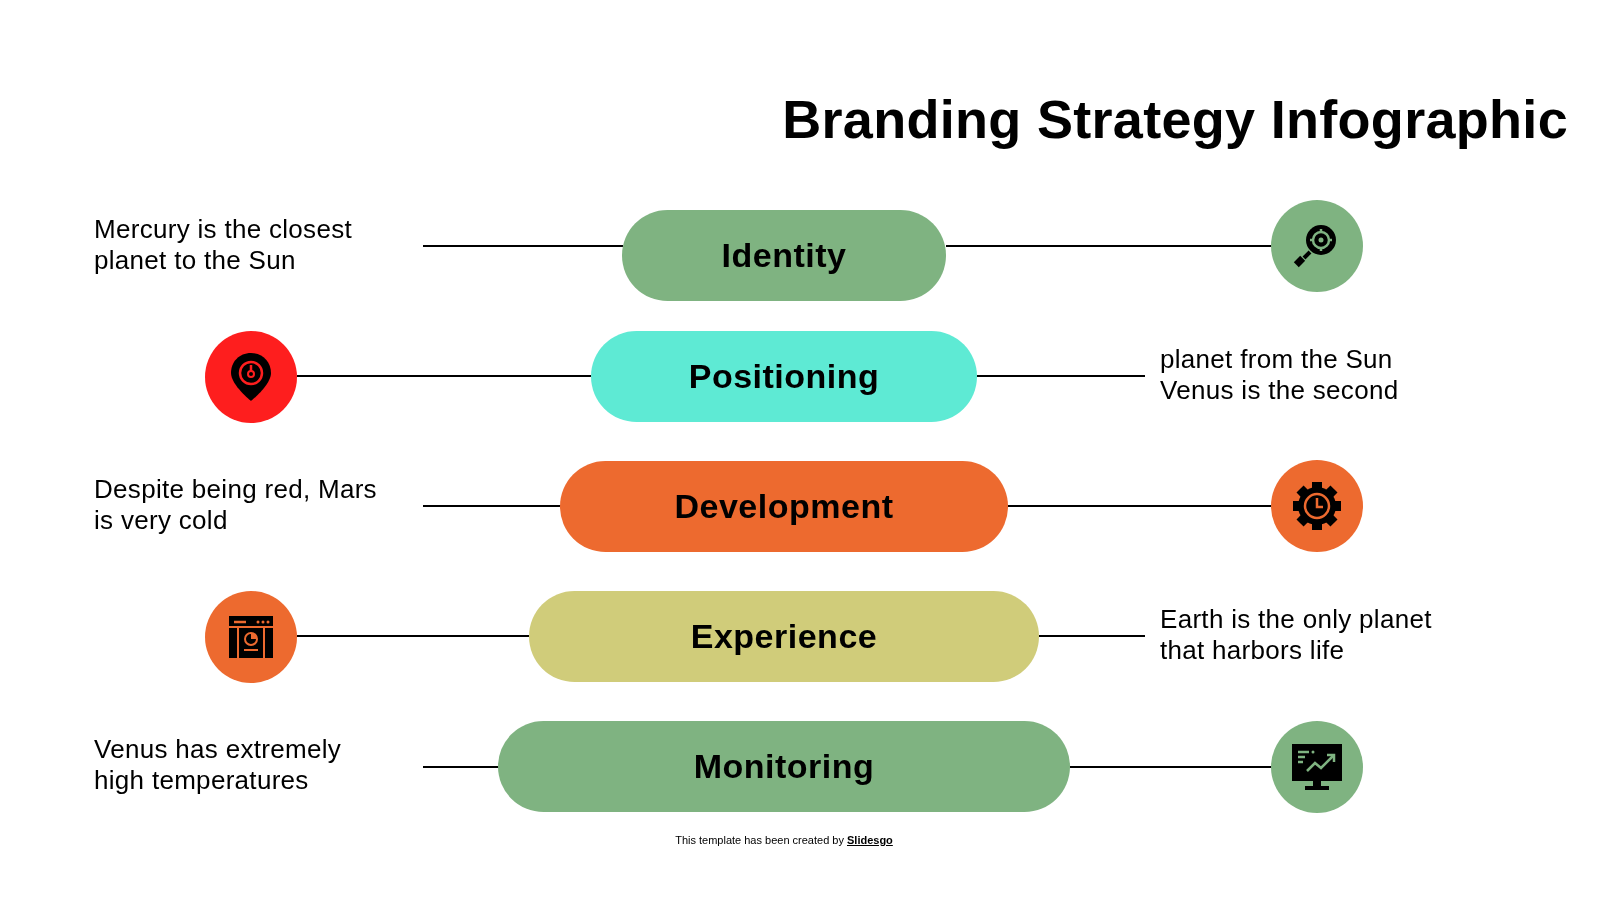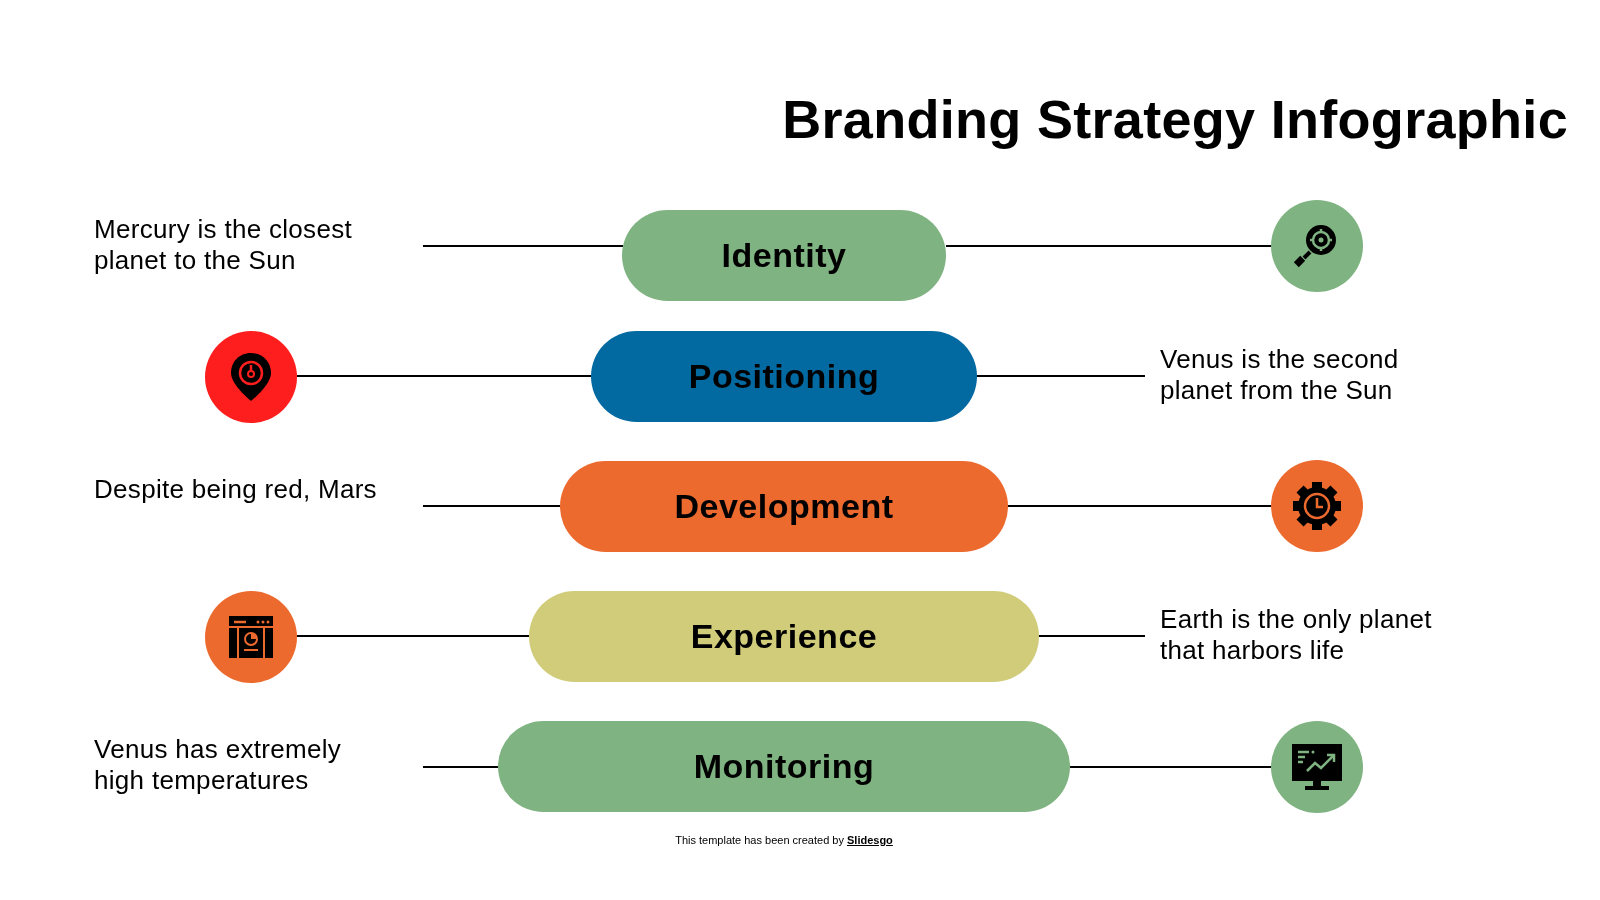--- a/index.html
+++ b/index.html
@@ -43,31 +43,32 @@
 <div>
   <div class="circle" style="left:205px;top:331px;background:#fe1e1e;">
     <svg width="50" height="56" viewBox="0 0 50 56">
       <path d="M25 4 C13 4 5 13 5 24 C5 36 25 52 25 52 C25 52 45 36 45 24 C45 13 37 4 25 4 Z" fill="#000"></path>
       <circle cx="25" cy="24" r="11" fill="none" stroke="#fe1e1e" stroke-width="2.5"></circle>
       <line x1="25" y1="16" x2="25" y2="22" stroke="#fe1e1e" stroke-width="2.5"></line>
       <circle cx="25" cy="25" r="3" fill="none" stroke="#fe1e1e" stroke-width="2"></circle>
     </svg>
   </div>
   <div class="line" style="left:297px;width:294px;top:375px;"></div>
-  <div class="pill" style="left:591px;width:386px;top:331px;background:#0369a1;text-align:center;">Positioning</div>
+  <div class="pill" style="left:591px;width:386px;top:331px;background:#5eead4;text-align:center;">Positioning</div>
   <div class="line" style="left:977px;width:168px;top:375px;"></div>
   <div class="desc" style="left:1160px;top:344px;">
+    <div>planet from the Sun</div>
     <div>Venus is the second</div>
-    <div>planet from the Sun</div>
   </div>
 </div>
 
 <div>
   <div class="desc" style="left:94px;top:474px;">
     <div>Despite being red, Mars</div>
+    <div>is very cold</div>
   </div>
   <div class="line" style="left:423px;width:138px;top:505px;"></div>
   <div class="pill" style="left:560px;width:448px;top:461px;background:#ed6a2f;text-align:center;">Development</div>
   <div class="line" style="left:1008px;width:264px;top:505px;"></div>
   <div class="circle" style="left:1271px;top:460px;background:#ed6a2f;">
     <svg width="54" height="54" viewBox="0 0 54 54">
       <g fill="#000">
         <circle cx="27" cy="27" r="19"></circle>
         <rect x="22" y="3" width="10" height="10"></rect>
         <rect x="22" y="41" width="10" height="10"></rect>

